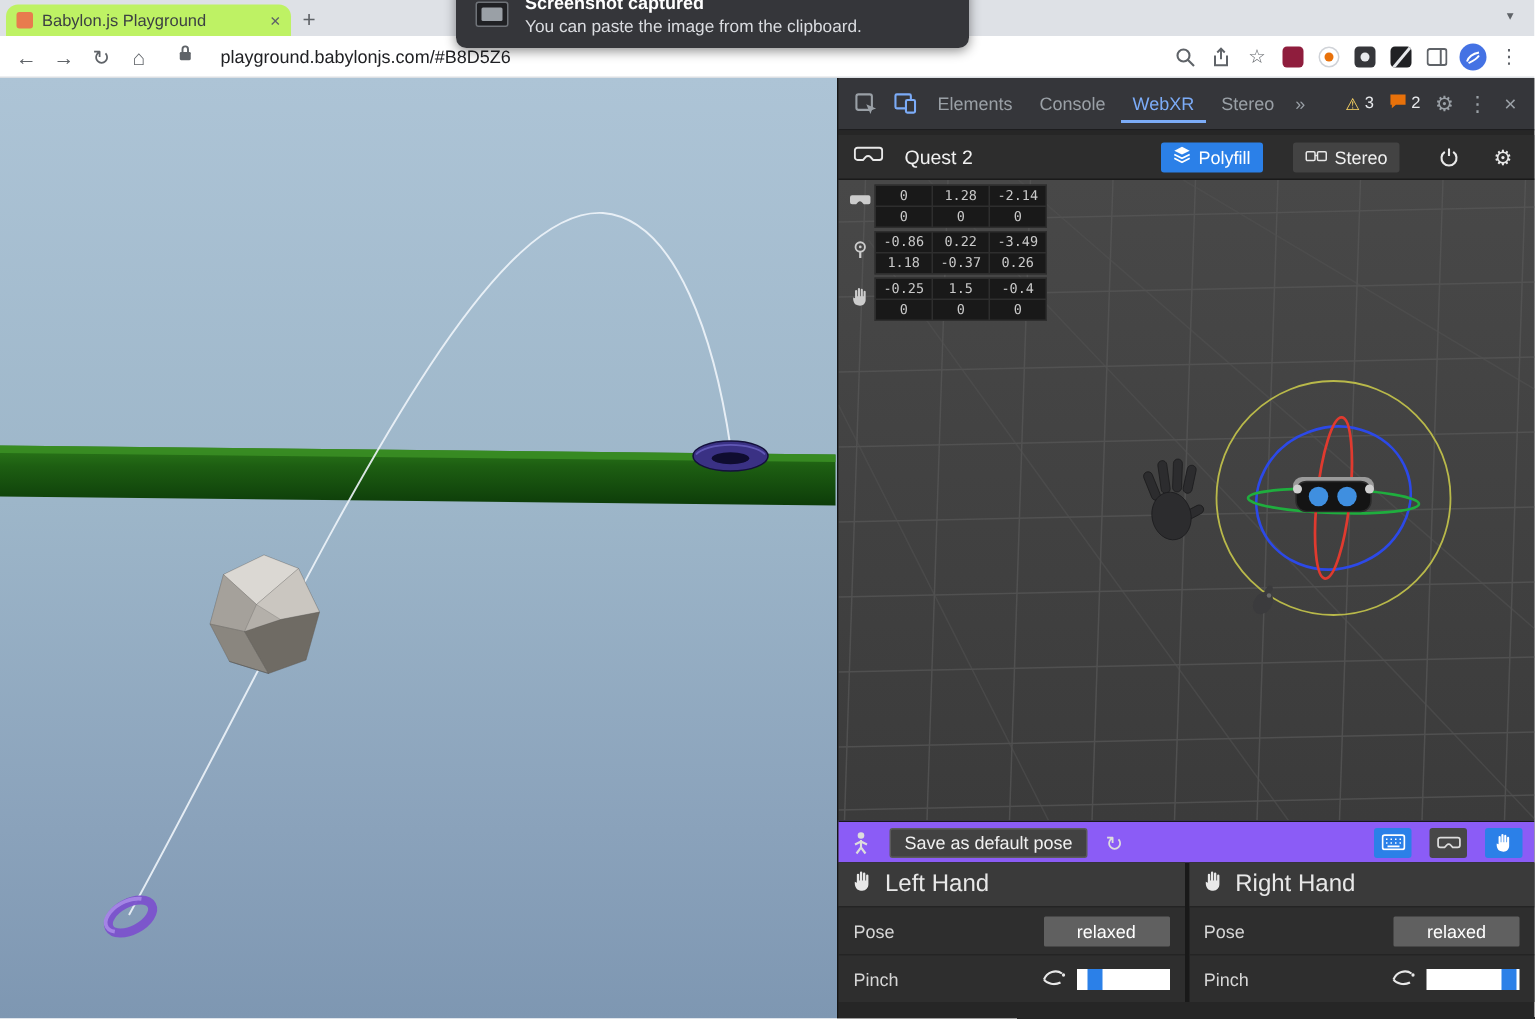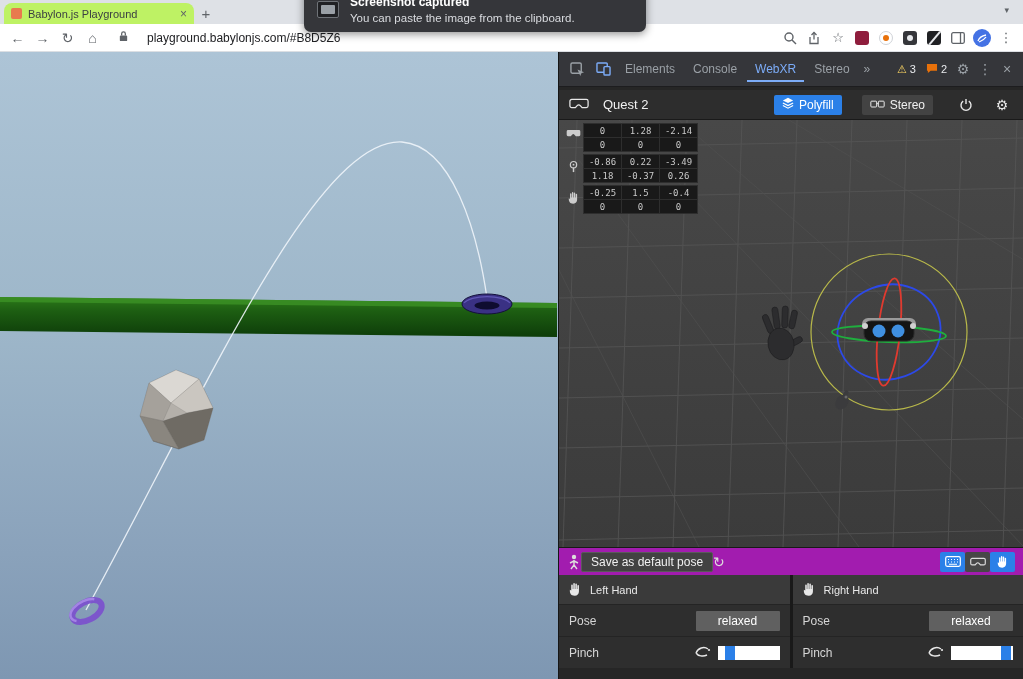--- a/index.html
+++ b/index.html
@@ -63,30 +63,30 @@
   .xr-tab{width:45px;display:flex;align-items:center;justify-content:center;font-size:11px;color:#b0b0b0;background:#2e2e2e;border-right:1px solid #1a1a1a}
   .xr-tab.active{background:#141414;color:#fff}
 
   .view3d{flex:none;height:427px;position:relative;background:linear-gradient(180deg,#484848,#3b3b3b);overflow:hidden}
   .pose-table{position:absolute;left:4px;top:3px}
   .pt-row{display:flex;margin-bottom:2px}
   .pt-ic{width:20px;display:flex;align-items:flex-start;justify-content:center;padding-top:6px}
   .pt-grid{display:grid;grid-template-columns:repeat(3,37px);grid-auto-rows:13px;gap:1px;background:#2e2e2e;border:1px solid #2e2e2e}
   .pt-cell{background:#191919;color:#c9c9c9;font-family:"DejaVu Sans Mono",monospace;font-size:9px;display:flex;align-items:center;justify-content:center}
 
-  .view-toolbar{height:28px;flex:none;background:#a21caf;border-top:1px solid #191919;display:flex;align-items:center;padding:0 8px;gap:0}
+  .view-toolbar{height:28px;flex:none;background:#8b5cf6;border-top:1px solid #191919;display:flex;align-items:center;padding:0 8px;gap:12px}
   .save-btn{height:20px;background:#424242;border:1px solid #5a5a5a;border-radius:2px;color:#f0f0f0;font-size:12px;padding:0 9px}
   .vt-ic{color:#ddd;font-size:14px;display:flex;align-items:center;justify-content:center}
   .sq-btn{width:25px;height:20px;border-radius:2px;display:flex;align-items:center;justify-content:center}
   .sq-btn.blue{background:#2b80e8}
   .sq-btn.gray{background:#474747}
 
   .hands{height:93px;flex:none;background:#191919;display:flex;gap:3px}
   .hand-panel{flex:1;display:flex;flex-direction:column;background:#2e2e2e}
-  .hand-header{height:29px;flex:none;background:#3a3a3a;display:flex;align-items:center;gap:9px;padding:0 10px;color:#e8e8e8;font-size:11px}
+  .hand-header{height:29px;flex:none;background:#3a3a3a;display:flex;align-items:center;gap:9px;padding:0 10px;color:#e8e8e8;font-size:16px}
   .hand-row{flex:1;display:flex;align-items:center;padding:0 10px;color:#d6d6d6;font-size:12px;border-top:1px solid #242424;gap:7px}
   .pose-btn{width:84px;height:20px;background:#606060;color:#fff;font-size:12px;display:flex;align-items:center;justify-content:center;border-radius:1px}
   .pinch-slider{position:relative;width:62px;height:14px;background:#fff;flex:none}
   .pinch-thumb{position:absolute;top:0;width:10px;height:14px;background:#2b80e8}
 </style>
 </head>
 <body>
 
 <div class="screen">
 

